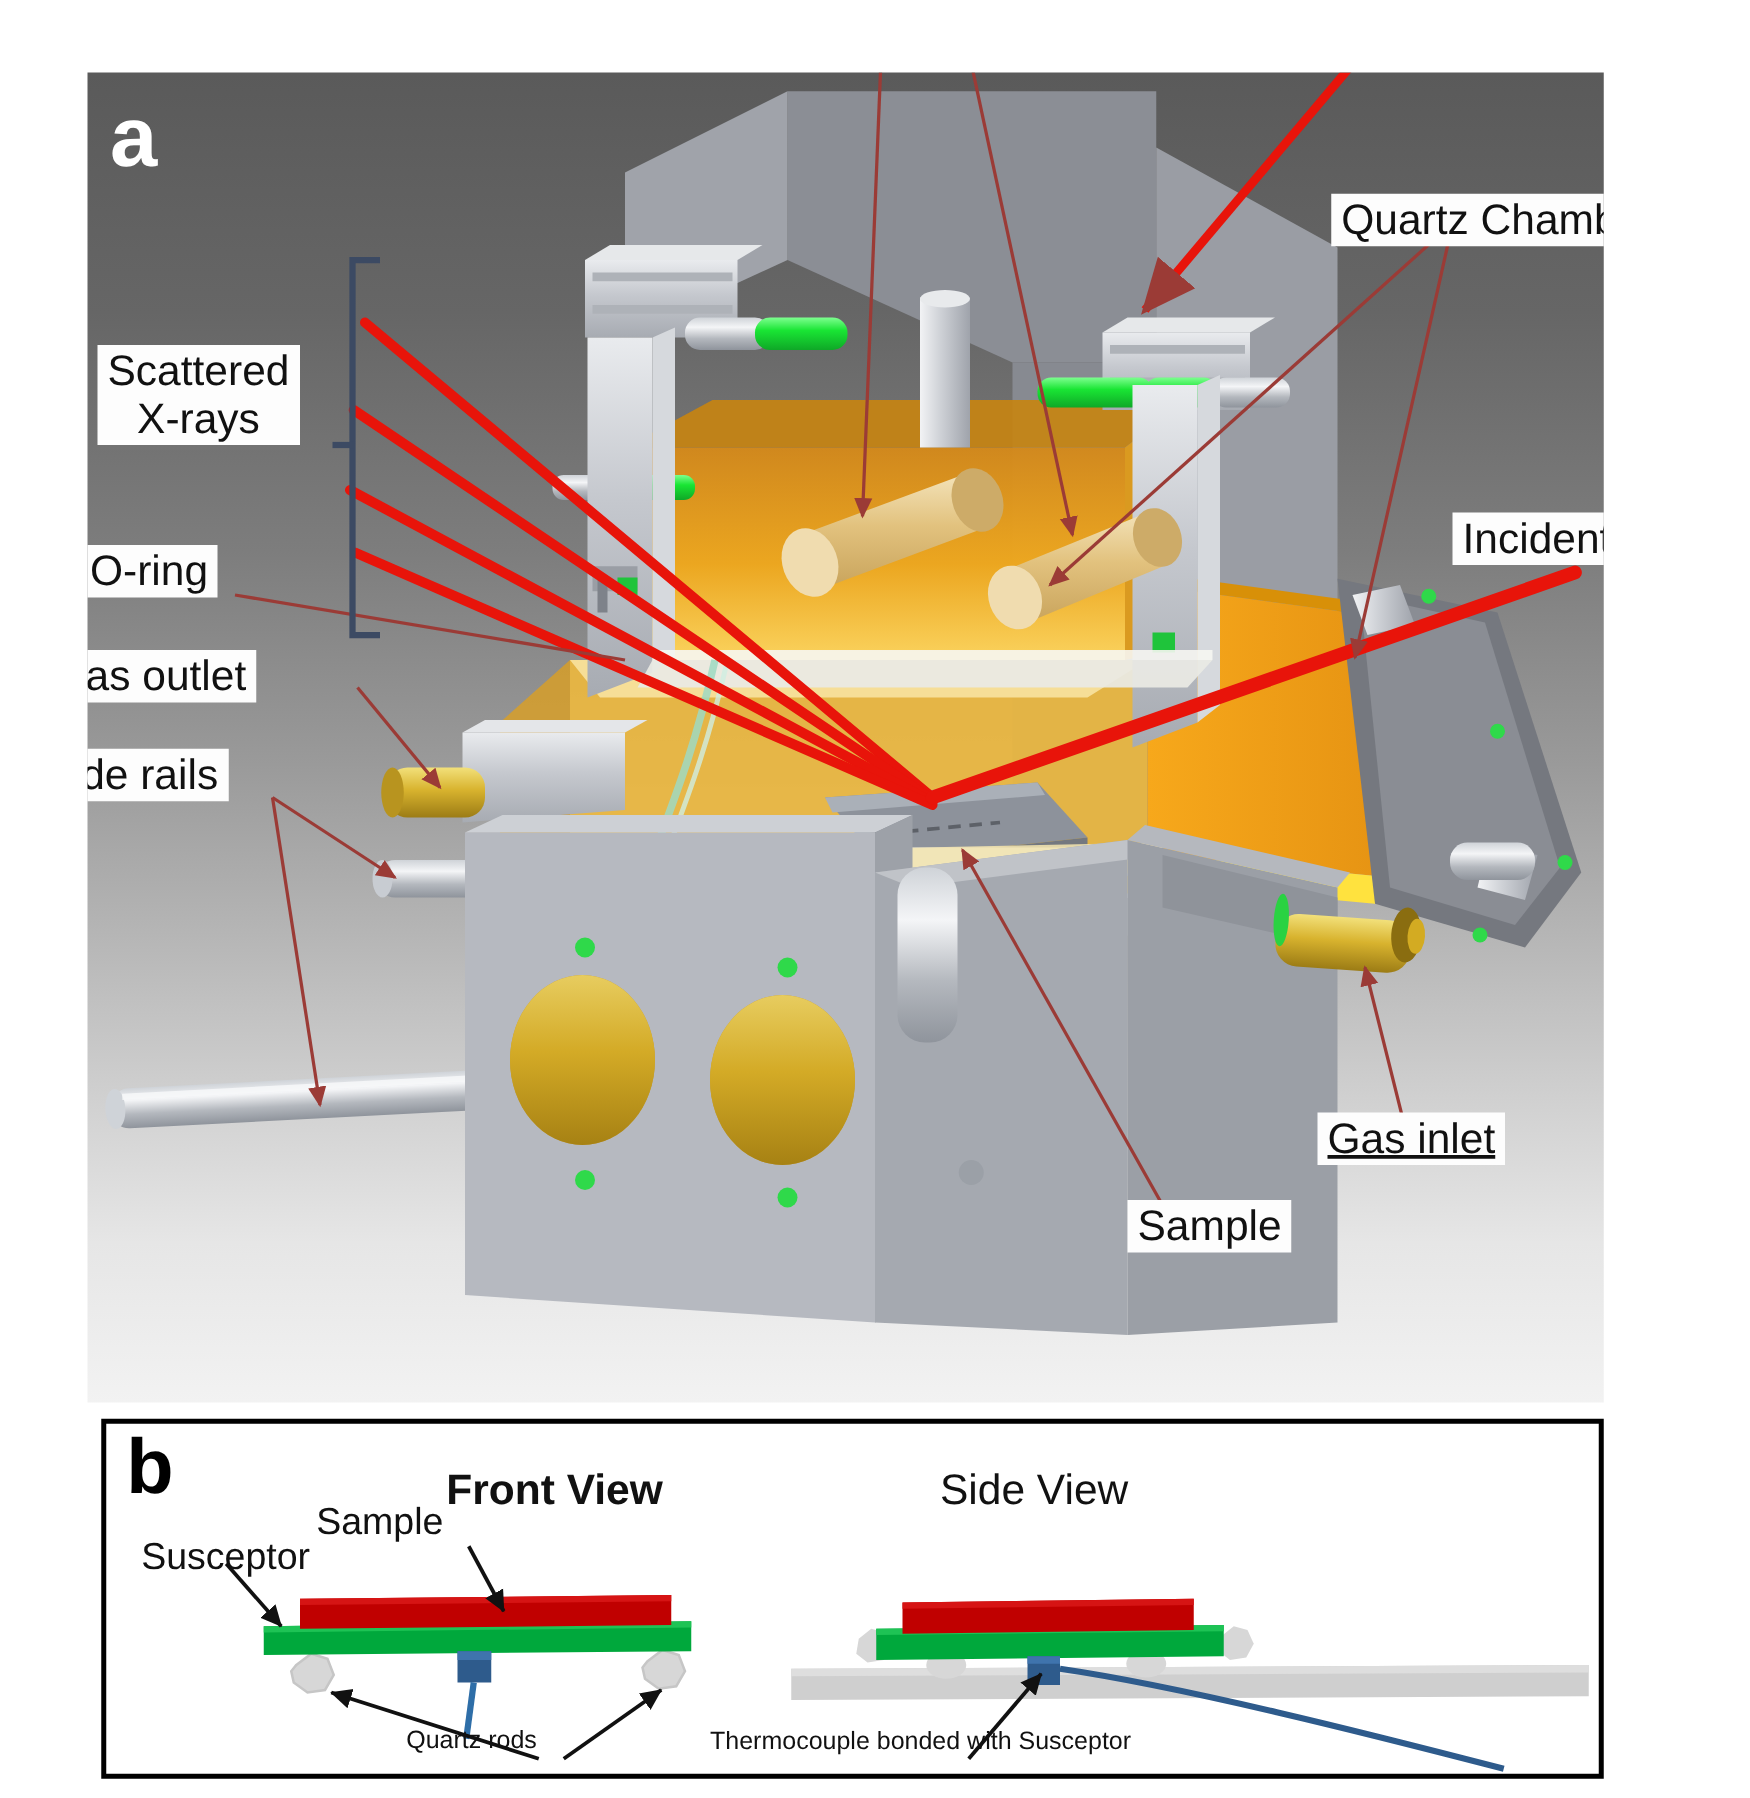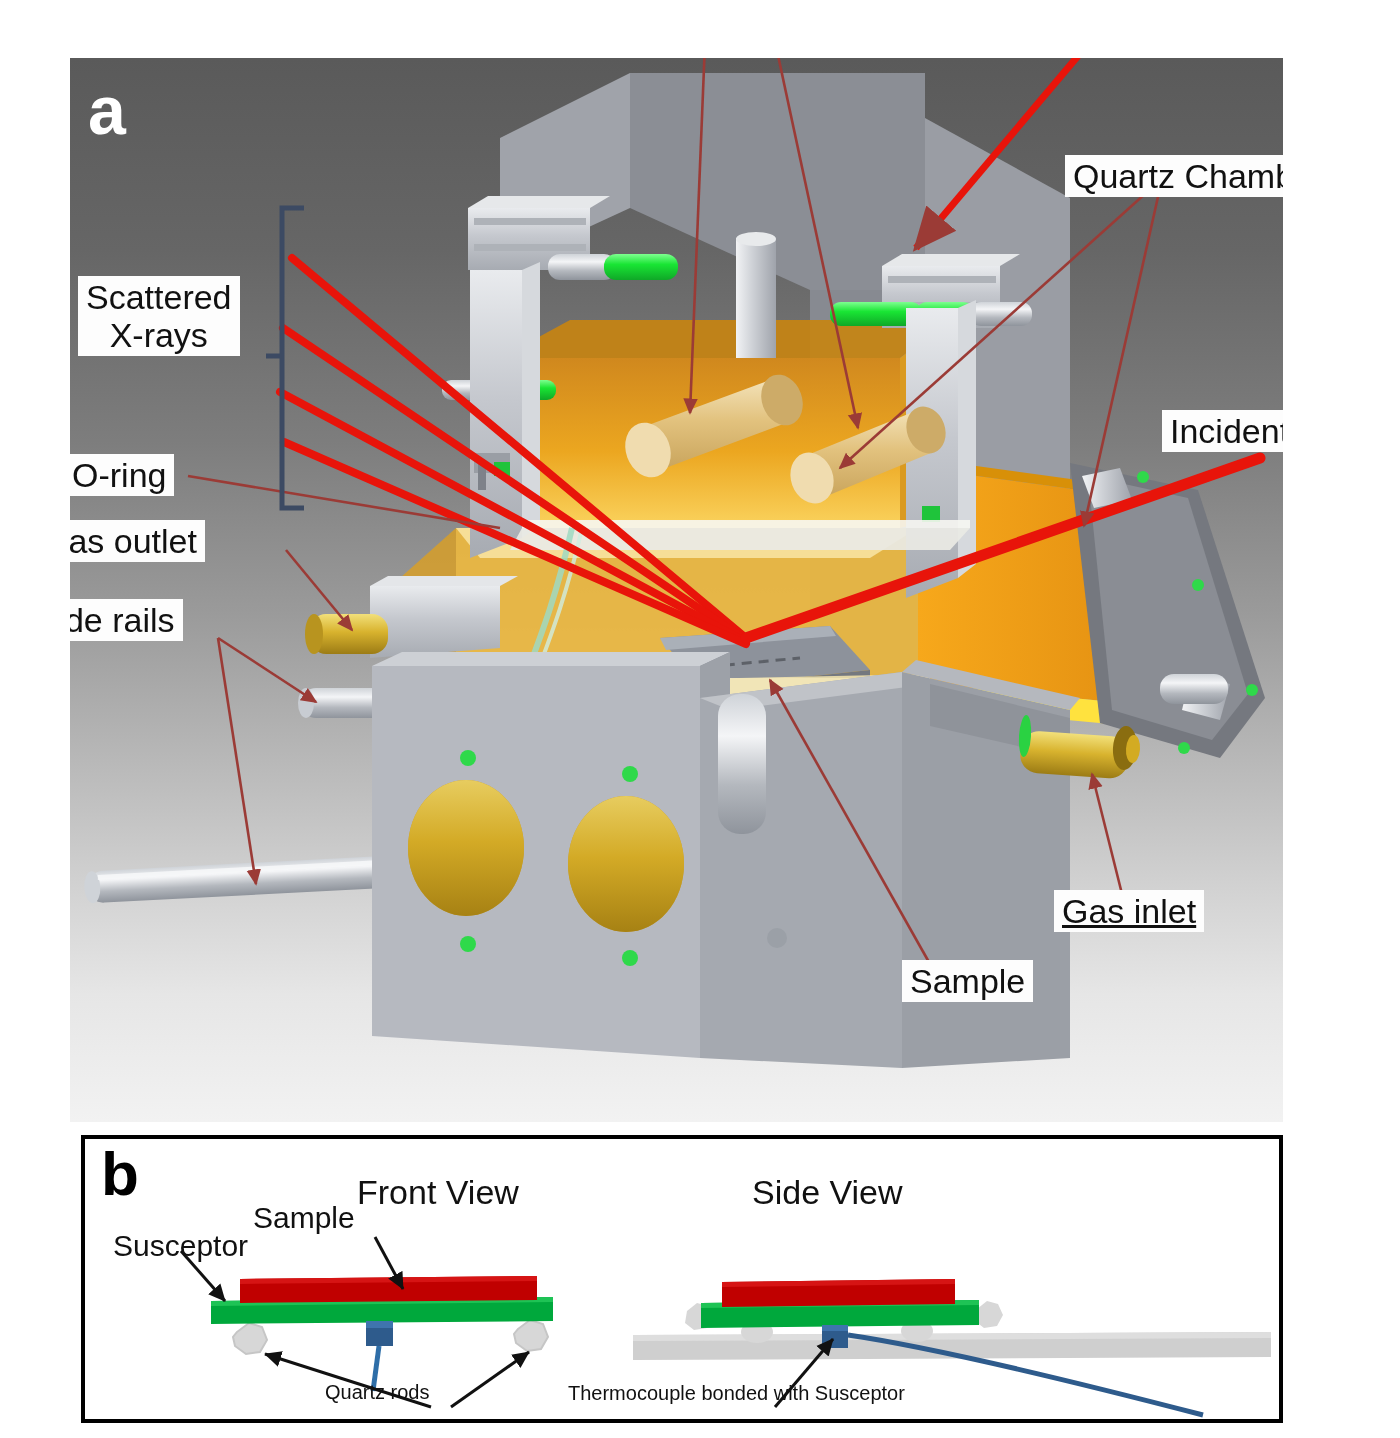--- a/index.html
+++ b/index.html
@@ -276,21 +276,21 @@
       <path d="M212,298 L196,298" stroke="#3c4a63" stroke-width="5" fill="none"></path>
     </svg>
 
     <span class="chip" style="left:995px;top:97px;">Quartz Chamber</span>
 
     <span class="chip" style="left:8px;top:218px;text-align:center;">Scattered
 X-rays</span>
 
     <span class="chip" style="left:1092px;top:352px;">Incident X-rays</span>
 
-    <span class="chip" style="left:-6px;top:396px;">O-ring</span>
+    <span class="chip" style="left:-6px;top:378px;">O-ring</span>
 
     <span class="chip" style="left:-36px;top:462px;">Gas outlet</span>
 
     <span class="chip" style="left:-66px;top:541px;">Guide rails</span>
 
     <span class="chip" style="left:984px;top:832px;text-decoration:underline;">Gas inlet</span>
 
     <span class="chip" style="left:832px;top:902px;">Sample</span>
 
   </div>
@@ -344,21 +344,21 @@
       <path d="M637,143 L870,140 L870,165 L637,168 Z" fill="#c00000"></path>
       <path d="M637,143 L870,140 L870,145 L637,148 Z" fill="#d61414"></path>
 
       <rect x="737" y="186" width="26" height="23" fill="#2e5b8c"></rect>
       <rect x="737" y="186" width="26" height="6" fill="#3f74ad"></rect>
       <path d="M763,196 C860,210 1010,248 1118,276" stroke="#2e5b8c" stroke-width="5" fill="none"></path>
 
       <path d="M690,268 L748,200" stroke="#111" stroke-width="3" fill="none" marker-end="url(#bh)"></path>
     </svg>
 
-    <span class="bview-title" style="left:272px;top:34px;">Front View</span>
+    <span class="bview-title" style="left:272px;top:34px;font-weight:bold;">Front View</span>
     <span class="bview-title" style="left:667px;top:34px;">Side View</span>
 
     <span class="blabel" style="left:28px;top:90px;text-align:center;">Susceptor</span>
     <span class="blabel" style="left:168px;top:62px;">Sample</span>
     <span class="blabel big" style="left:240px;top:242px;">Quartz rods</span>
     <span class="blabel big" style="left:483px;top:243px;">Thermocouple bonded with Susceptor</span>
   </div>
 
 </div>
 

